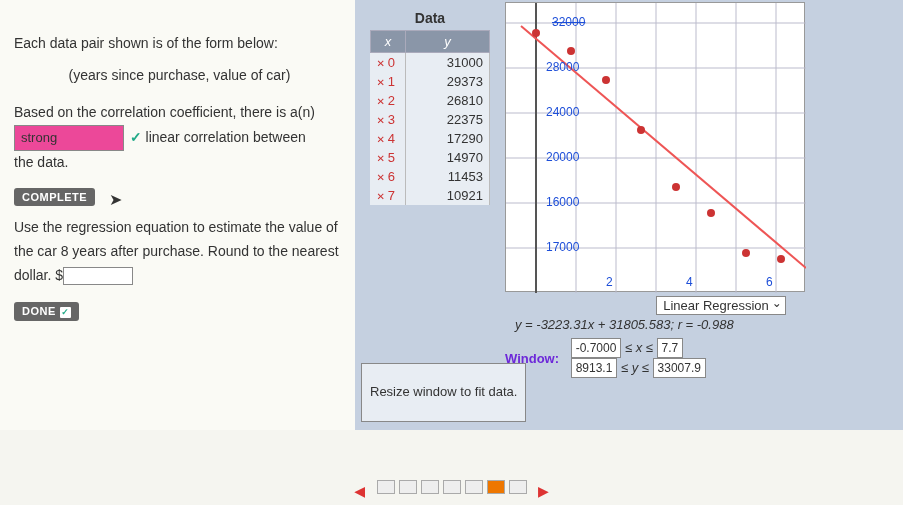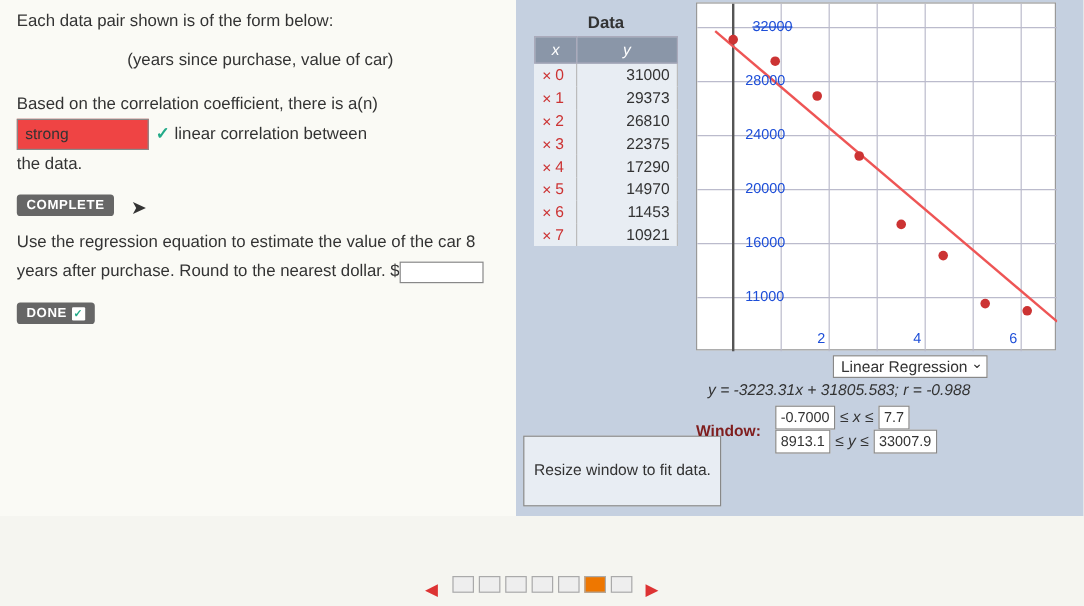--- a/index.html
+++ b/index.html
@@ -1,23 +1,23 @@
 <!DOCTYPE html>
 <html><head>
 <meta charset="utf-8">
 <style>
 *{box-sizing:border-box;margin:0;padding:0}
 body{font-family:Arial,sans-serif;font-size:14px;color:#333;background:#f5f5f0;width:903px;height:505px;position:relative;overflow:hidden}
 .main{display:flex;height:430px}
-.left{width:430px;padding:6px 10px 10px 14px;background:#fafaf5}
+.left{width:355px;padding:32px 10px 10px 14px;background:#fafaf5}
 .right{flex:1;background:#c5d0e0;position:relative;display:flex}
 .prompt{line-height:1.6;margin-bottom:10px}
 .sub{text-align:center;margin-bottom:14px;line-height:1.6}
 .para{line-height:1.7;margin-bottom:8px}
-.dd{display:inline-block;border:1px solid #888;background:#ef4444;padding:1px 20px 1px 6px;font-size:13px;min-width:110px;position:relative}
+.dd{display:inline-block;border:1px solid #888;background:#ec4899;padding:1px 20px 1px 6px;font-size:13px;min-width:110px;position:relative}
 .chk{display:inline-block;color:#2a8;font-weight:bold;margin-left:2px}
 .btn{display:inline-block;background:#666;color:#fff;font-size:11px;font-weight:bold;padding:3px 8px;border-radius:3px;letter-spacing:0.5px;margin-top:6px;margin-bottom:10px}
 .btn .c{display:inline-block;background:#fff;color:#2a8;width:11px;height:11px;font-size:9px;text-align:center;line-height:11px;margin-left:4px;border-radius:1px}
 .inp{display:inline-block;border:1px solid #888;background:#fff;width:70px;height:18px;vertical-align:middle}
 .cursor{display:inline-block;font-size:16px;transform:translate(10px,4px)}
 .data-col{width:150px;background:#c5d0e0;padding-top:6px}
 .dh{text-align:center;font-weight:bold;font-size:14px;padding:4px}
 .tbl{width:120px;margin:0 auto;border-collapse:collapse;background:#e8edf3;font-size:13px}
 .tbl th{background:#8a96a8;color:#fff;font-style:italic;font-weight:normal;padding:3px 8px;border:1px solid #aab}
 .tbl td{padding:2px 6px;text-align:left;border-right:1px solid #bbb}
@@ -25,21 +25,21 @@
 .tbl td.x::before{content:"✕ ";font-size:10px}
 .tbl td.y{text-align:right;}
 .graph-col{flex:1;position:relative;padding:2px 6px 2px 0}
 .plot{position:relative;width:300px;height:290px;background:#fff;border:1px solid #999}
 .plot svg{position:absolute;top:0;left:0}
 .axl{position:absolute;font-size:12px;color:#1d4ed8}
 .sel{display:inline-block;border:1px solid #888;background:#fff;padding:1px 16px 1px 6px;font-size:13px;position:relative;margin-top:4px}
 .sel::after{content:"⌄";position:absolute;right:3px;top:-1px;font-size:12px}
 .eq{font-size:13px;font-style:italic;margin-top:2px}
 .win{margin-top:6px;font-size:13px}
-.wl{display:inline-block;color:#7f1d1d;font-weight:bold;vertical-align:middle;margin-right:8px}
+.wl{display:inline-block;color:#6d28d9;font-weight:bold;vertical-align:middle;margin-right:8px}
 .wv{display:inline-block;vertical-align:middle;line-height:1.5}
 .wb{display:inline-block;border:1px solid #888;background:#fff;padding:0 4px;font-size:12px}
 .resize{position:absolute;left:6px;bottom:8px;border:1px solid #888;background:#e8edf3;padding:20px 8px;font-size:13px;text-align:center;line-height:1.3}
 .nav{position:absolute;bottom:8px;left:0;right:0;text-align:center}
 .nav span{display:inline-block;width:18px;height:14px;border:1px solid #aaa;margin:0 2px;background:#eee}
 .nav span.a{background:#e70}
 .nav .ar{border:none;background:none;color:#d33;font-size:14px;vertical-align:middle}
 </style>
 </head>
 <body>
@@ -138,21 +138,21 @@
               <circle cx="205" cy="210" r="4"></circle>
               <circle cx="240" cy="250" r="4"></circle>
               <circle cx="275" cy="256" r="4"></circle>
      </g>
     </svg>
     <div class="axl" style="top:12px;left:46px;text-decoration:line-through">32000</div>
     <div class="axl" style="top:57px;left:40px">28000</div>
     <div class="axl" style="top:102px;left:40px">24000</div>
     <div class="axl" style="top:147px;left:40px">20000</div>
     <div class="axl" style="top:192px;left:40px">16000</div>
-    <div class="axl" style="top:237px;left:40px">11000</div>
+    <div class="axl" style="top:237px;left:40px">17000</div>
     <div class="axl" style="top:272px;left:100px">2</div>
     <div class="axl" style="top:272px;left:180px">4</div>
     <div class="axl" style="top:272px;left:260px">6</div>
    </div>
    <div style="text-align:center;padding-left:40px">
     <span class="sel">Linear Regression</span>
    </div>
    <div class="eq" style="padding-left:10px">y = -3223.31x + 31805.583; r = -0.988</div>
    <div class="win">
     <span class="wl">Window:</span>

